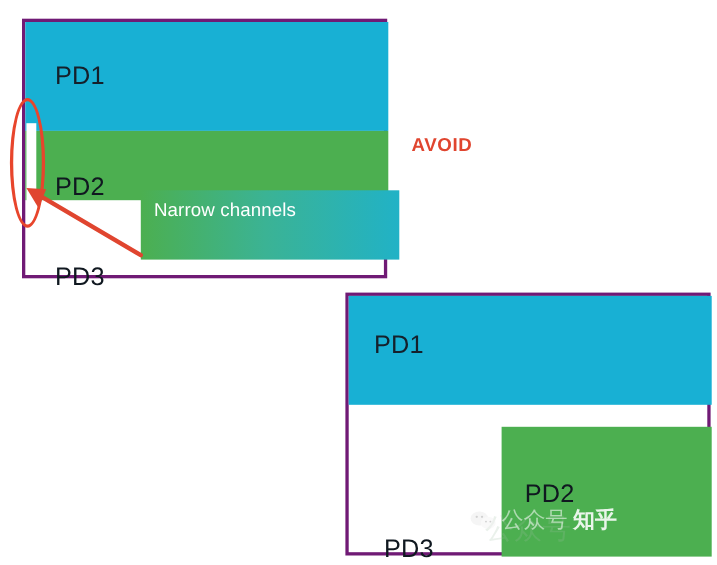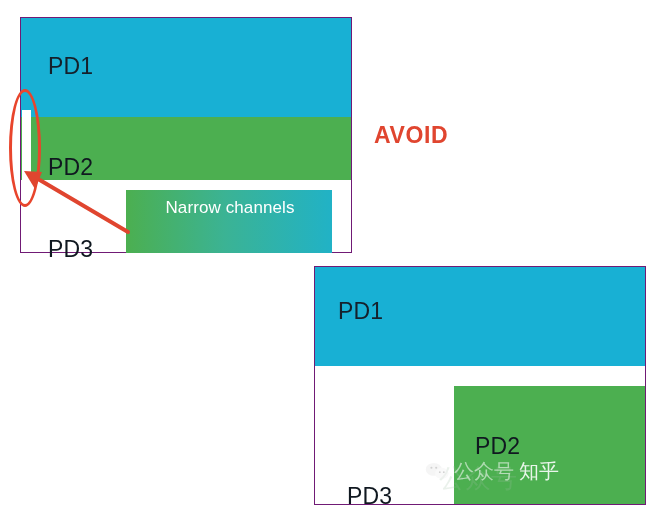--- a/index.html
+++ b/index.html
@@ -16,22 +16,21 @@
     height: 514px;
     background: #ffffff;
     overflow: hidden;
   }
 
   
   .diagram {
     position: absolute;
     box-sizing: border-box;
     background: #ffffff;
-    border: 1px solid #701a75;
-    text-align: center;
+    border: 3px solid #701a75;
   }
   .band {
     position: absolute;
     box-sizing: border-box;
   }
   .band-pd1 { background: #18b0d4; }
   .band-pd2 { background: #4caf50; }
 
   .pd-label {
     position: absolute;
@@ -79,21 +78,21 @@
     line-height: 1.32;
     padding: 7px 10px 8px 12px;
     font-weight: 400;
     letter-spacing: 0.1px;
   }
   .callout .cl-line { display: block; }
 
   
   .verdict {
     position: absolute;
-    font-size: 23px;
+    font-size: 17px;
     font-weight: bold;
     letter-spacing: 0.6px;
     white-space: nowrap;
   }
   .verdict-avoid { color: #e0452f; }
   .verdict-preferred { color: #1a7fd4; }
 
   
   .watermark {
     position: absolute;
@@ -103,21 +102,21 @@
     white-space: nowrap;
     font-size: 20px;
     line-height: 1;
   }
   .wm-faded {
     color: rgba(255,255,255,0.55);
     font-weight: 400;
   }
   .wm-strong {
     color: rgba(255,255,255,0.88);
-    font-weight: normal;
+    font-weight: bold;
   }
   .wm-mid {
     color: rgba(255,255,255,0.78);
     font-weight: 400;
   }
   .wm-icon {
     width: 24px;
     height: 20px;
     opacity: 0.45;
     flex: 0 0 auto;
@@ -140,21 +139,21 @@
     <div class="band band-pd1" style="left:0px; top:0px; width:330px; height:99px;"></div>
 
     <div class="band band-pd2" style="left:0px; top:99px; width:330px; height:63px;"></div>
 
     <div class="channel" style="left:1px; top:92px; width:9px; height:78px;"></div>
 
     <span class="pd-label" style="left:27px; top:37px;">PD1</span>
     <span class="pd-label dark" style="left:27px; top:118px;">PD2</span>
     <span class="pd-label dark" style="left:27px; top:200px;">PD3</span>
 
-    <div class="callout" style="left:105px; top:172px; width:206px; height:63px;">
+    <div class="callout" style="left:105px; top:153px; width:235px; height:63px;">
       <span class="cl-line">Narrow channels</span>
     </div>
   </div>
 
   <div class="ellipse-hl" style="left:9px; top:89px; width:32px; height:118px;"></div>
 
   <svg class="arrow-svg" viewBox="0 0 652 514" xmlns="http://www.w3.org/2000/svg">
     <line x1="128" y1="232" x2="33" y2="176" stroke="#e0452f" stroke-width="4" stroke-linecap="round"></line>
     <polygon points="24,171 42,172 35,189" fill="#e0452f"></polygon>
   </svg>

